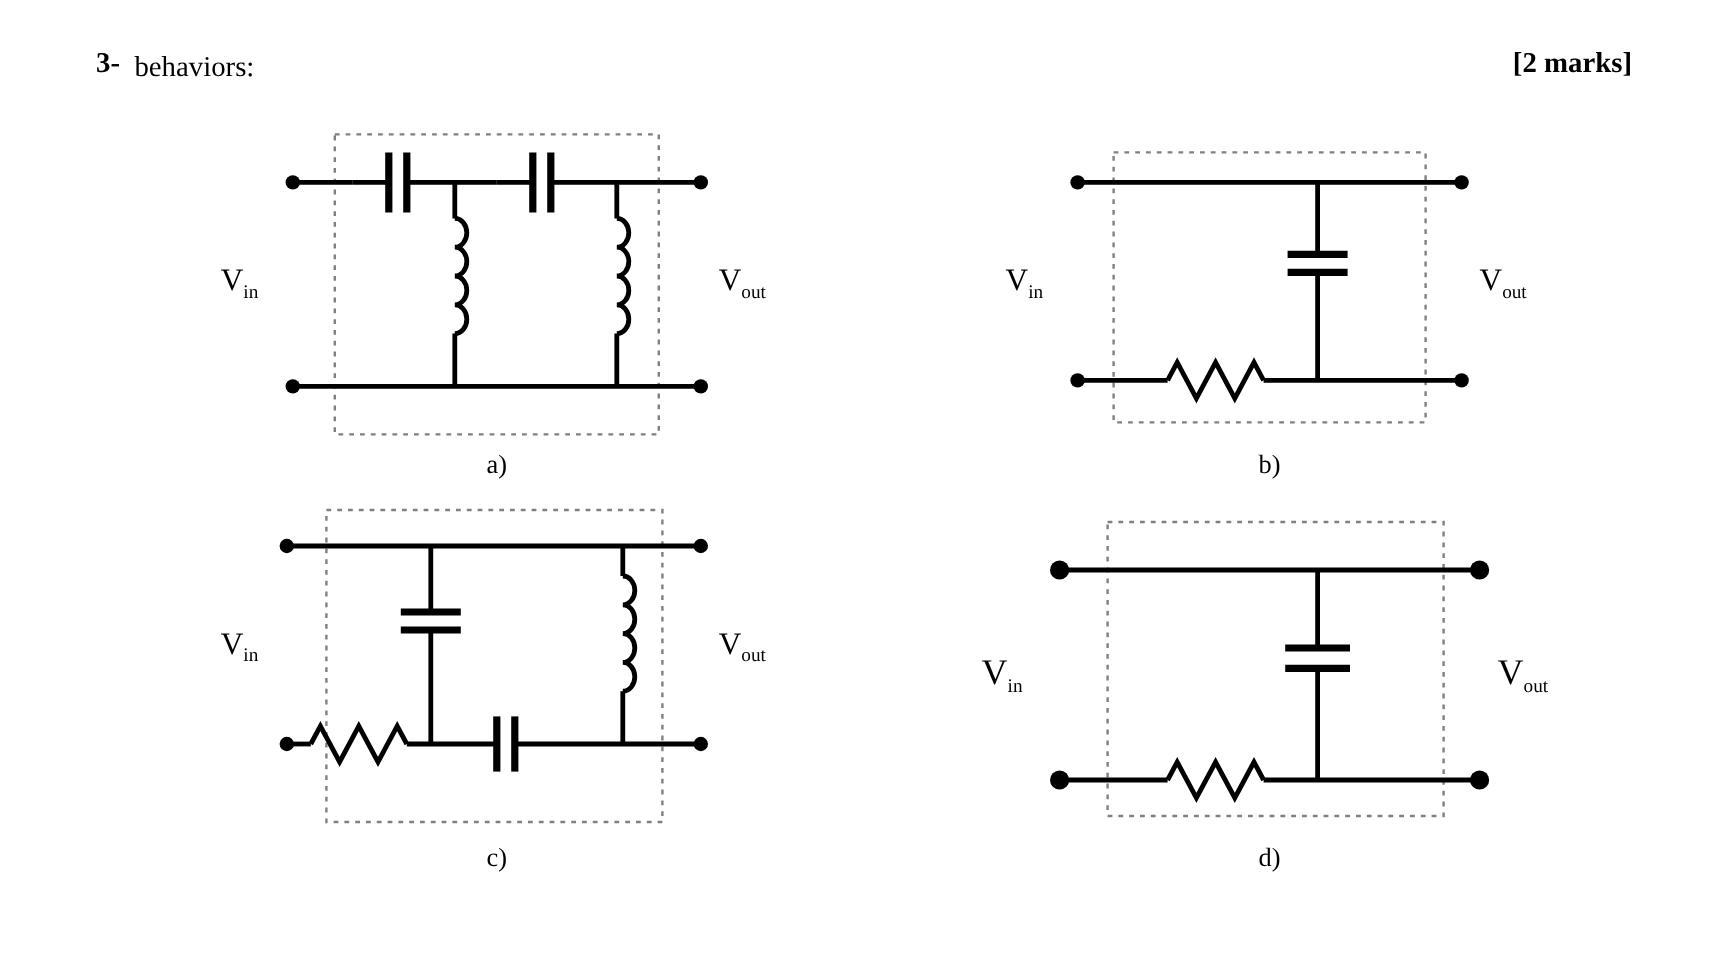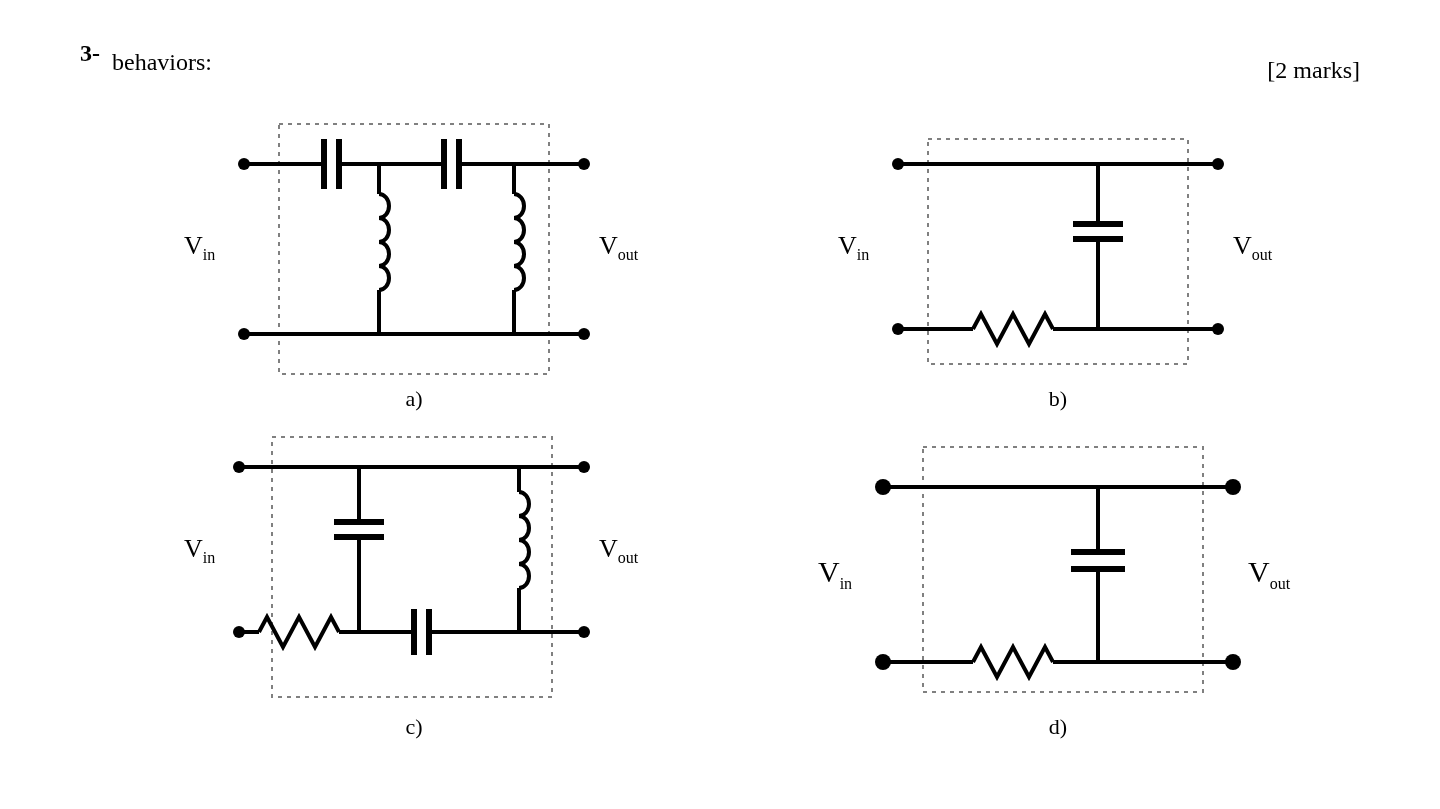--- a/index.html
+++ b/index.html
@@ -18,30 +18,29 @@
     font-weight: bold;
     margin-right: 12px;
     white-space: nowrap;
   }
   .q-body {
     flex: 1;
   }
   .q-text-row {
     display: flex;
     justify-content: space-between;
-    align-items: center;
+    align-items: flex-start;
   }
   .q-text {
     line-height: 1.35;
   }
   .marks {
-    font-weight: normal;
+    font-weight: bold;
     white-space: nowrap;
     margin-left: 40px;
-    margin-top: 17px;
   }
   .circuits {
     margin-top: 20px;
     display: grid;
     grid-template-columns: 1fr 1fr;
     grid-template-rows: auto auto;
     row-gap: 10px;
     column-gap: 40px;
   }
   .circuit-cell {

